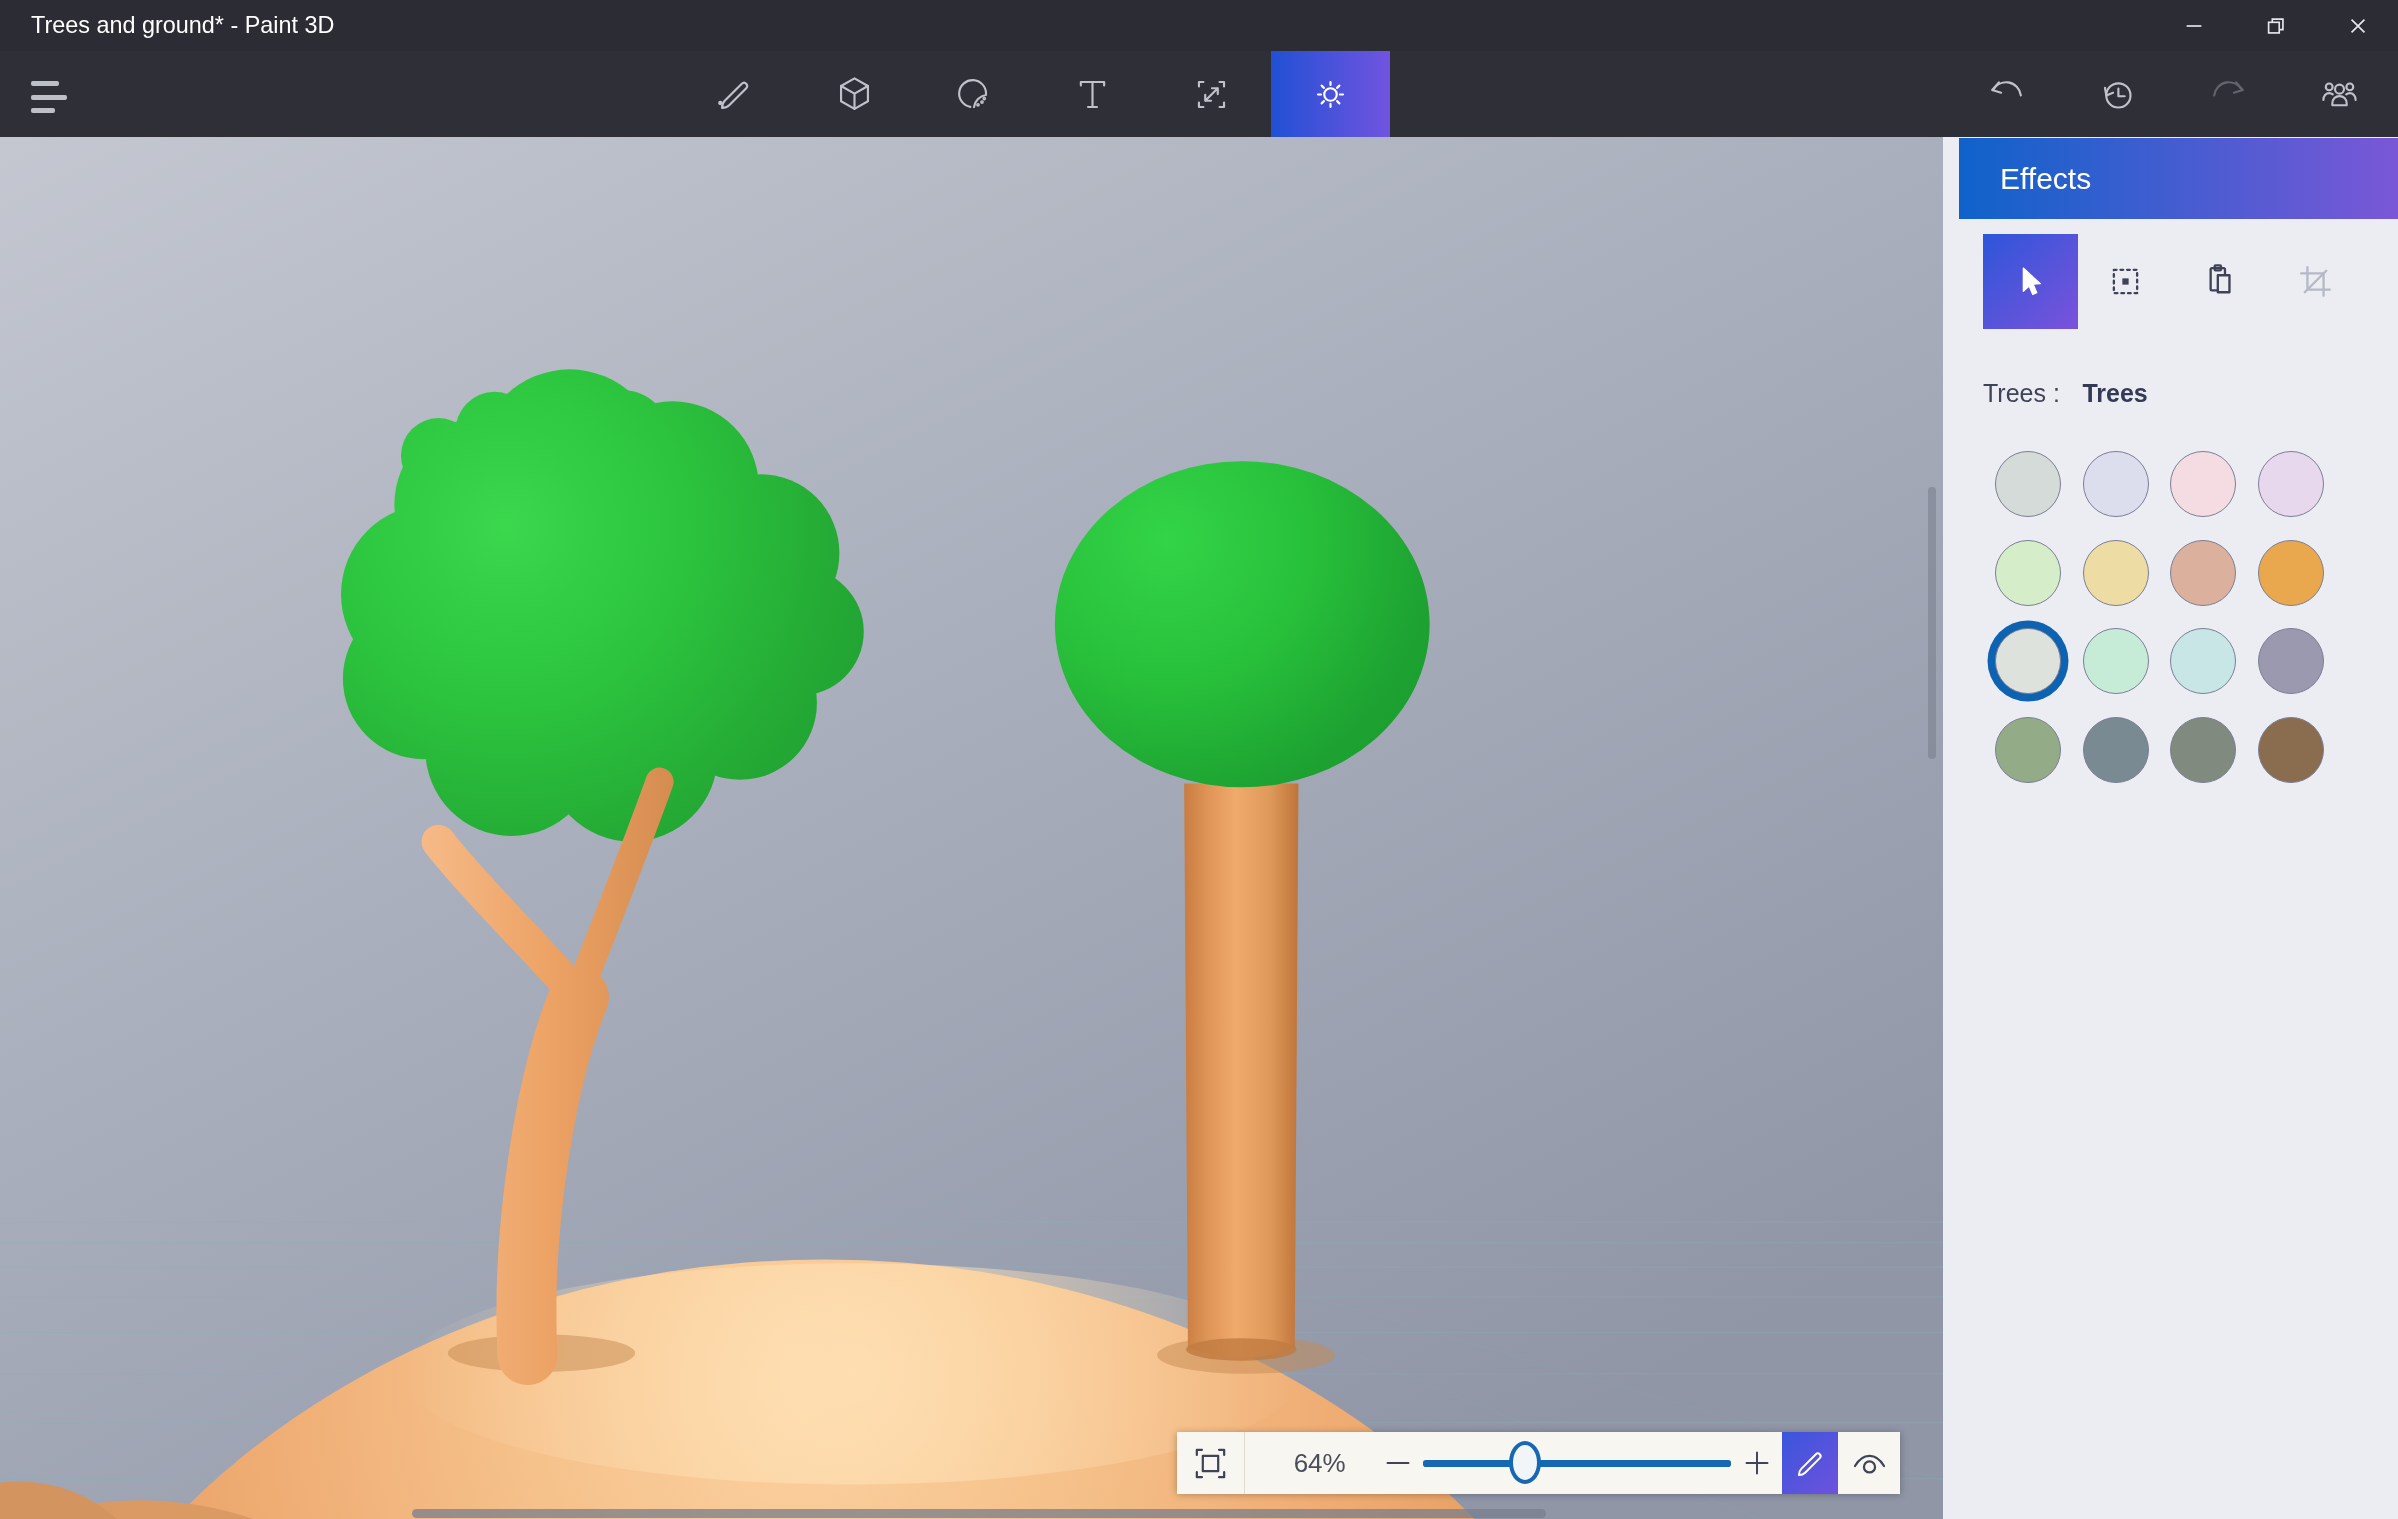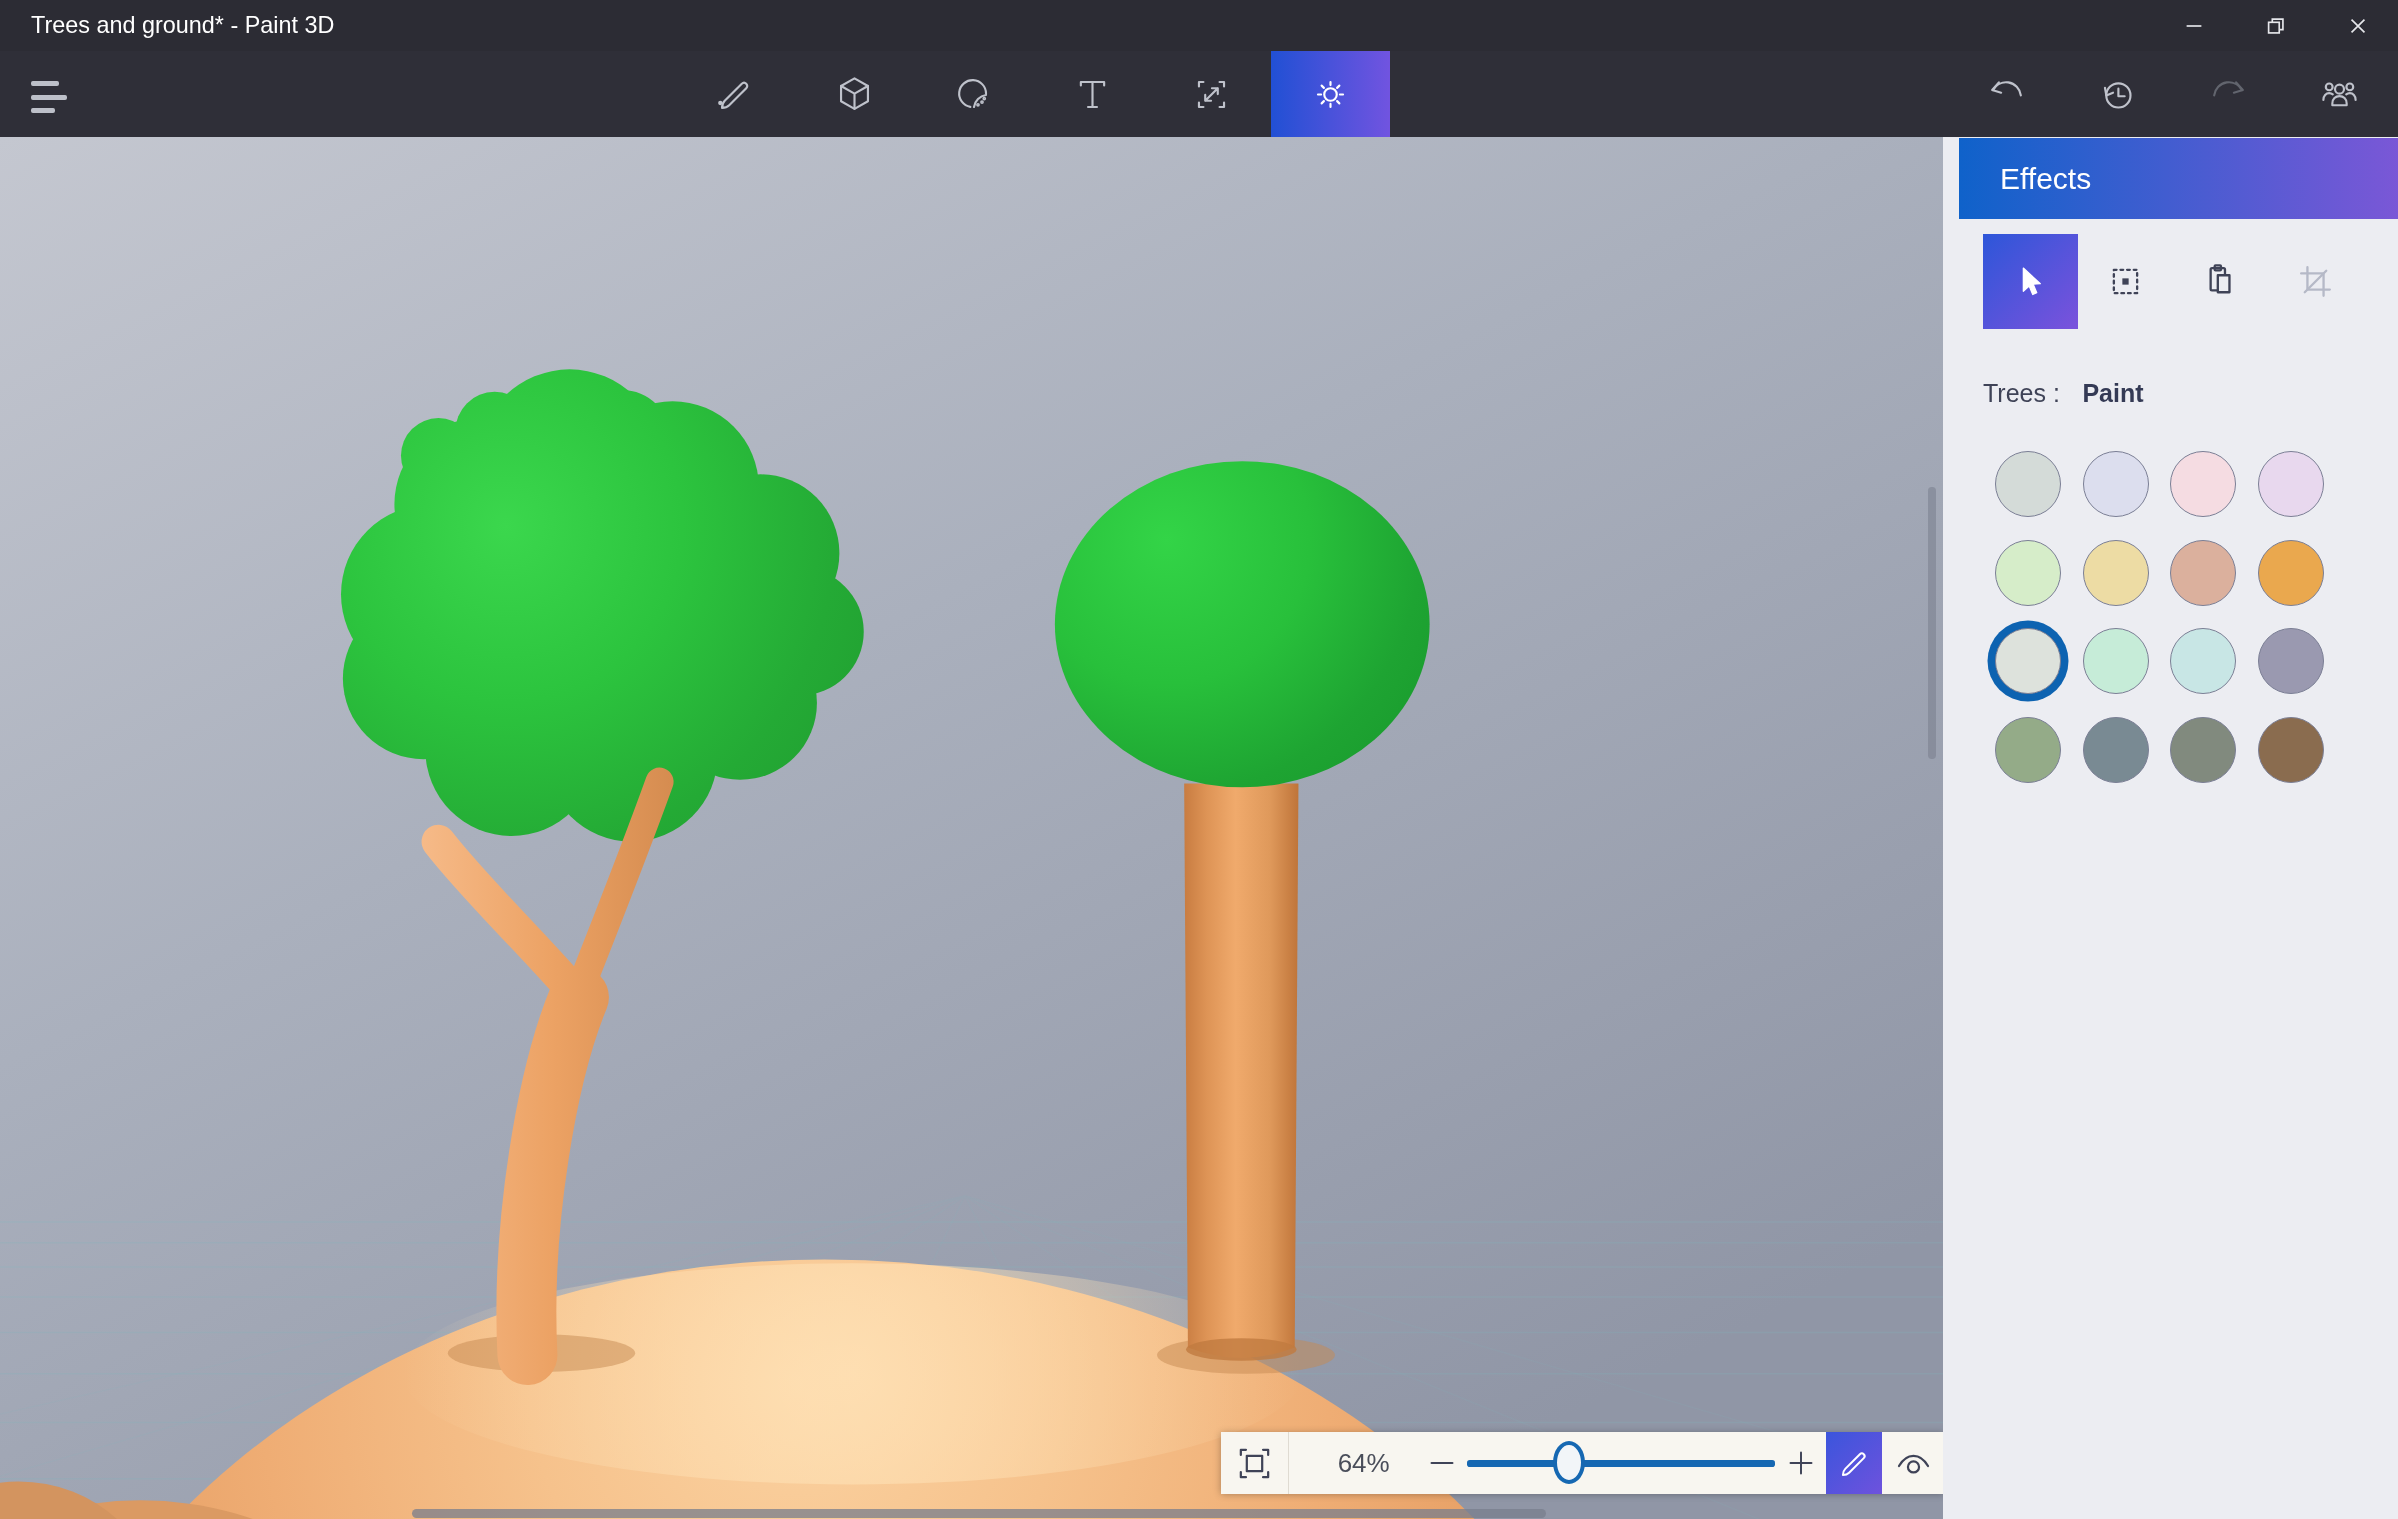--- a/index.html
+++ b/index.html
@@ -33,21 +33,21 @@
   
   .canvas{position:absolute;left:0;top:137px;width:1943px;height:1383px;overflow:hidden;}
   .scene{position:absolute;left:0;top:0;width:100%;height:100%;display:block;}
   .vscroll{position:absolute;left:1928px;top:350px;width:8.4px;height:272px;border-radius:3.7px;
            background:rgba(120,125,140,0.55);}
   .hscroll{position:absolute;left:412px;bottom:1.9px;width:1134px;height:9.4px;border-radius:4.7px;
            background:rgba(120,125,140,0.75);}
 
   
   .zoombar{position:absolute;left:1177px;top:1295px;width:723px;height:62px;background:#f8f6f0;
-           display:flex;align-items:center;box-shadow:0 0.9px 7.5px rgba(0,0,0,0.30);margin-left:44px;}
+           display:flex;align-items:center;box-shadow:0 0.9px 7.5px rgba(0,0,0,0.30);}
   .zoombar svg{stroke:#3f4357;fill:none;stroke-width:2.6;stroke-linecap:round;stroke-linejoin:round;}
   .zb-fit{width:67px;height:62px;display:flex;align-items:center;justify-content:center;}
   .zb-sep{width:0.9px;height:62px;background:#dfdbd2;}
   .zb-val{width:105px;text-align:center;font-size:26px;color:#4a4e5a;margin-left:22.5px;}
   .zb-minus,.zb-plus{width:51px;height:62px;display:flex;align-items:center;justify-content:center;}
   .zb-slider{position:relative;width:309px;height:62px;}
   .zb-track{position:absolute;left:0;right:0;top:28px;height:6.6px;border-radius:2.8px;background:#1668b2;}
   .zb-thumb{position:absolute;top:9.4px;width:32px;height:43px;border-radius:50%;
             background:#f2f5f8;border:4.7px solid #1668b2;box-sizing:border-box;transform:translateX(-50%);}
   .zb-brush{width:56px;height:62px;display:flex;align-items:center;justify-content:center;
@@ -337,21 +337,21 @@
     <button class="ptool disabled">
       <svg width="43" height="43" viewBox="0 0 48 48">
         <path d="M15 8 V33 H40"></path>
           <path d="M8 15 H33 V40"></path>
           <path d="M12 36 L36 12"></path>
       </svg>
     </button>
   </div>
 
   <div class="filter-row">
-    <span class="flabel">Trees :</span><span class="fvalue">Paint</span>
+    <span class="flabel">Trees :</span><span class="fvalue">Trees</span>
   </div>
 
   <div class="swatch-grid">
       <div class="swatch" style="background: rgb(212, 219, 216);"></div>
       <div class="swatch" style="background: rgb(220, 222, 238);"></div>
       <div class="swatch" style="background: rgb(245, 220, 226);"></div>
       <div class="swatch" style="background: rgb(232, 216, 238);"></div>
       <div class="swatch" style="background: rgb(214, 237, 201);"></div>
       <div class="swatch" style="background: rgb(237, 220, 164);"></div>
       <div class="swatch" style="background: rgb(219, 176, 157);"></div>

